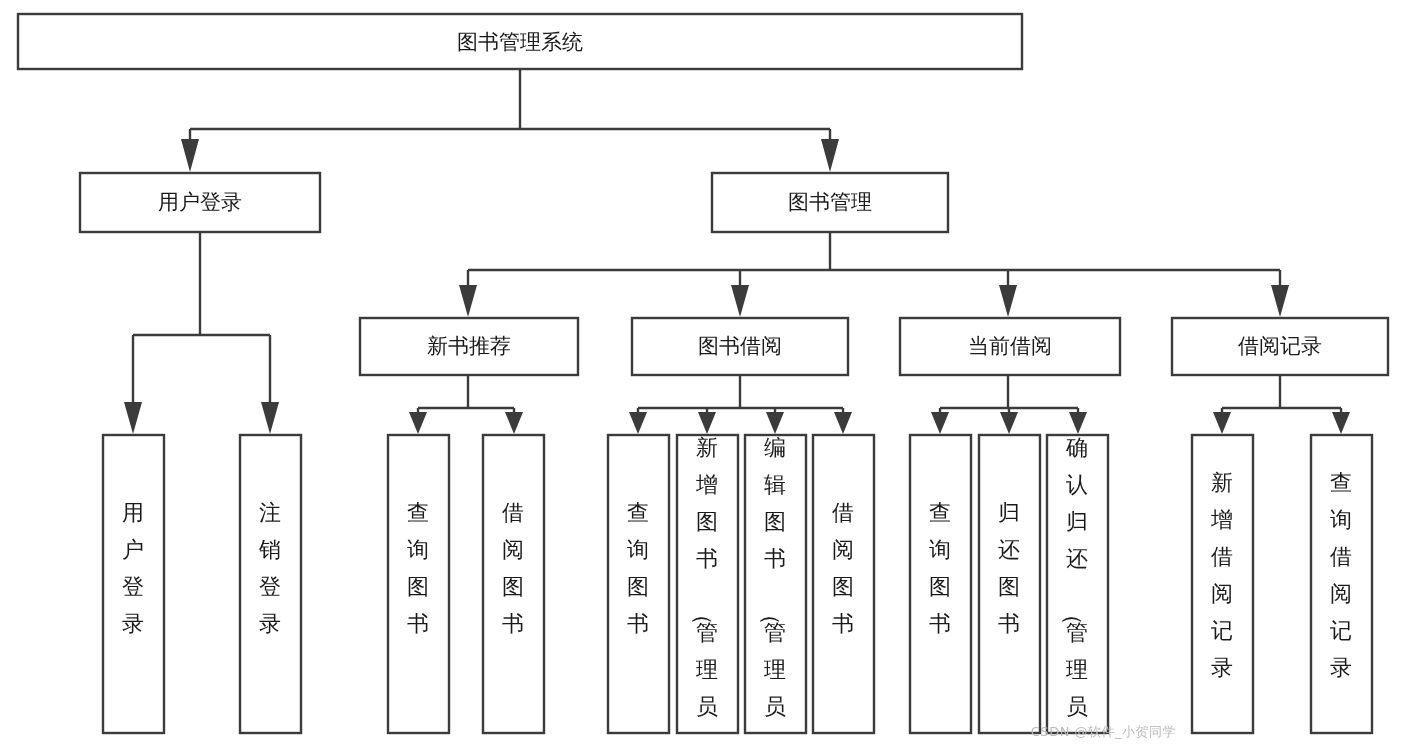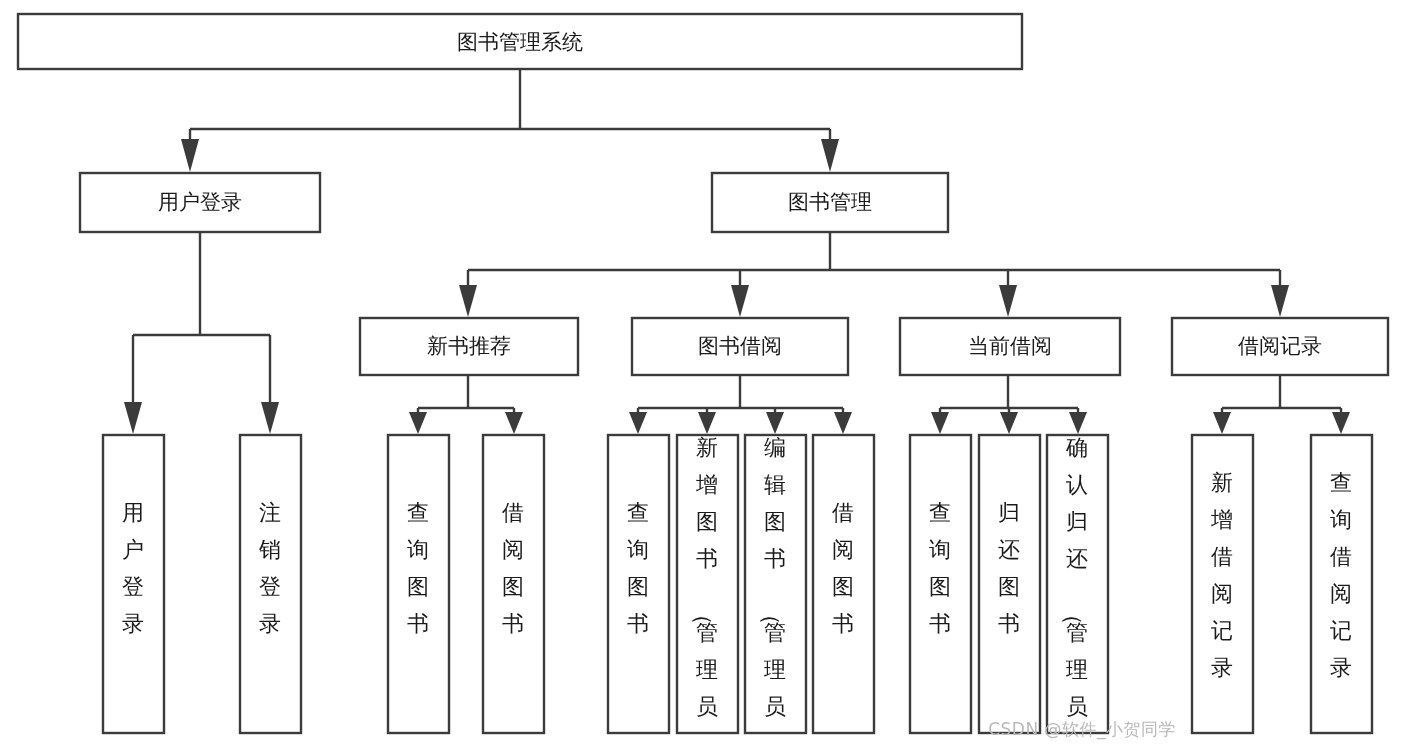--- a/index.html
+++ b/index.html
@@ -54,21 +54,21 @@
     fill: #1a1a1a;
     font-family: "DejaVu Sans", "Liberation Sans", sans-serif;
     font-size: 22px;
     text-anchor: middle;
   }
   .watermark {
     position: absolute;
     right: 12px;
     bottom: 6px;
     font-family: "DejaVu Sans", "Liberation Sans", sans-serif;
-    font-size: 17px;
+    font-size: 13px;
     color: #b9b9b9;
     letter-spacing: 0.5px;
     white-space: nowrap;
     pointer-events: none;
     margin-left: 24px;
   }
 </style>
 </head>
 <body>
 

